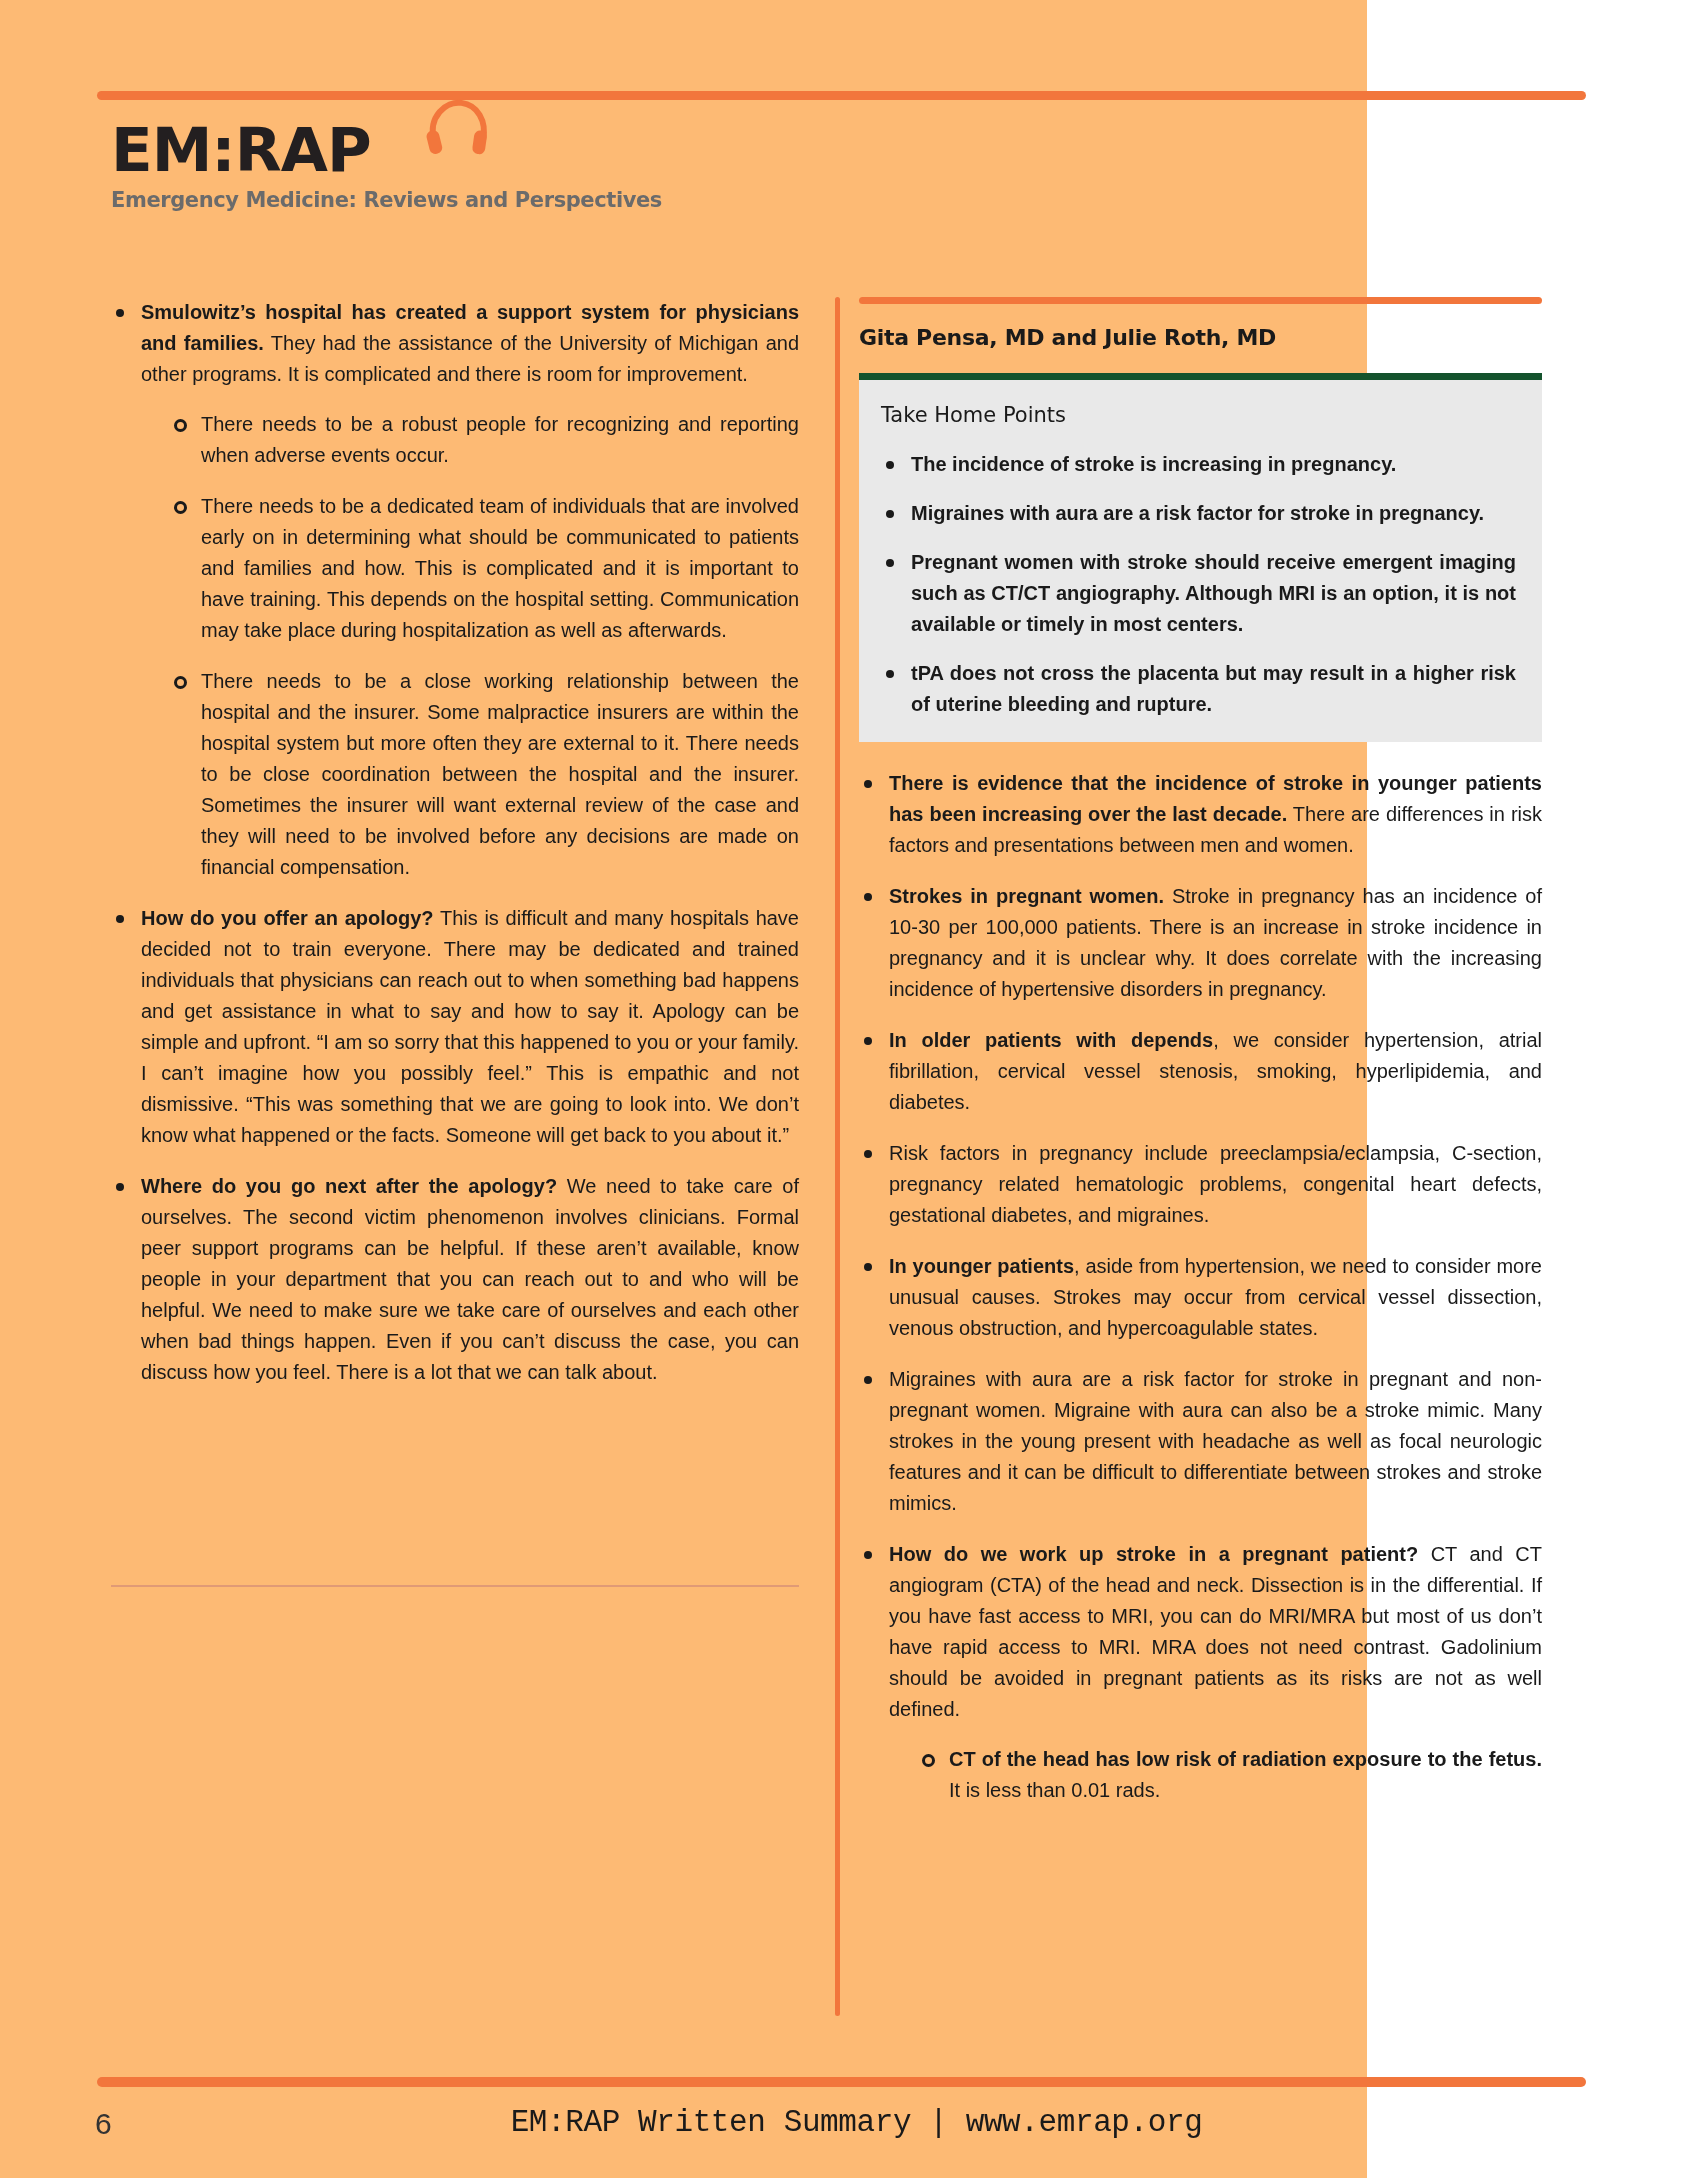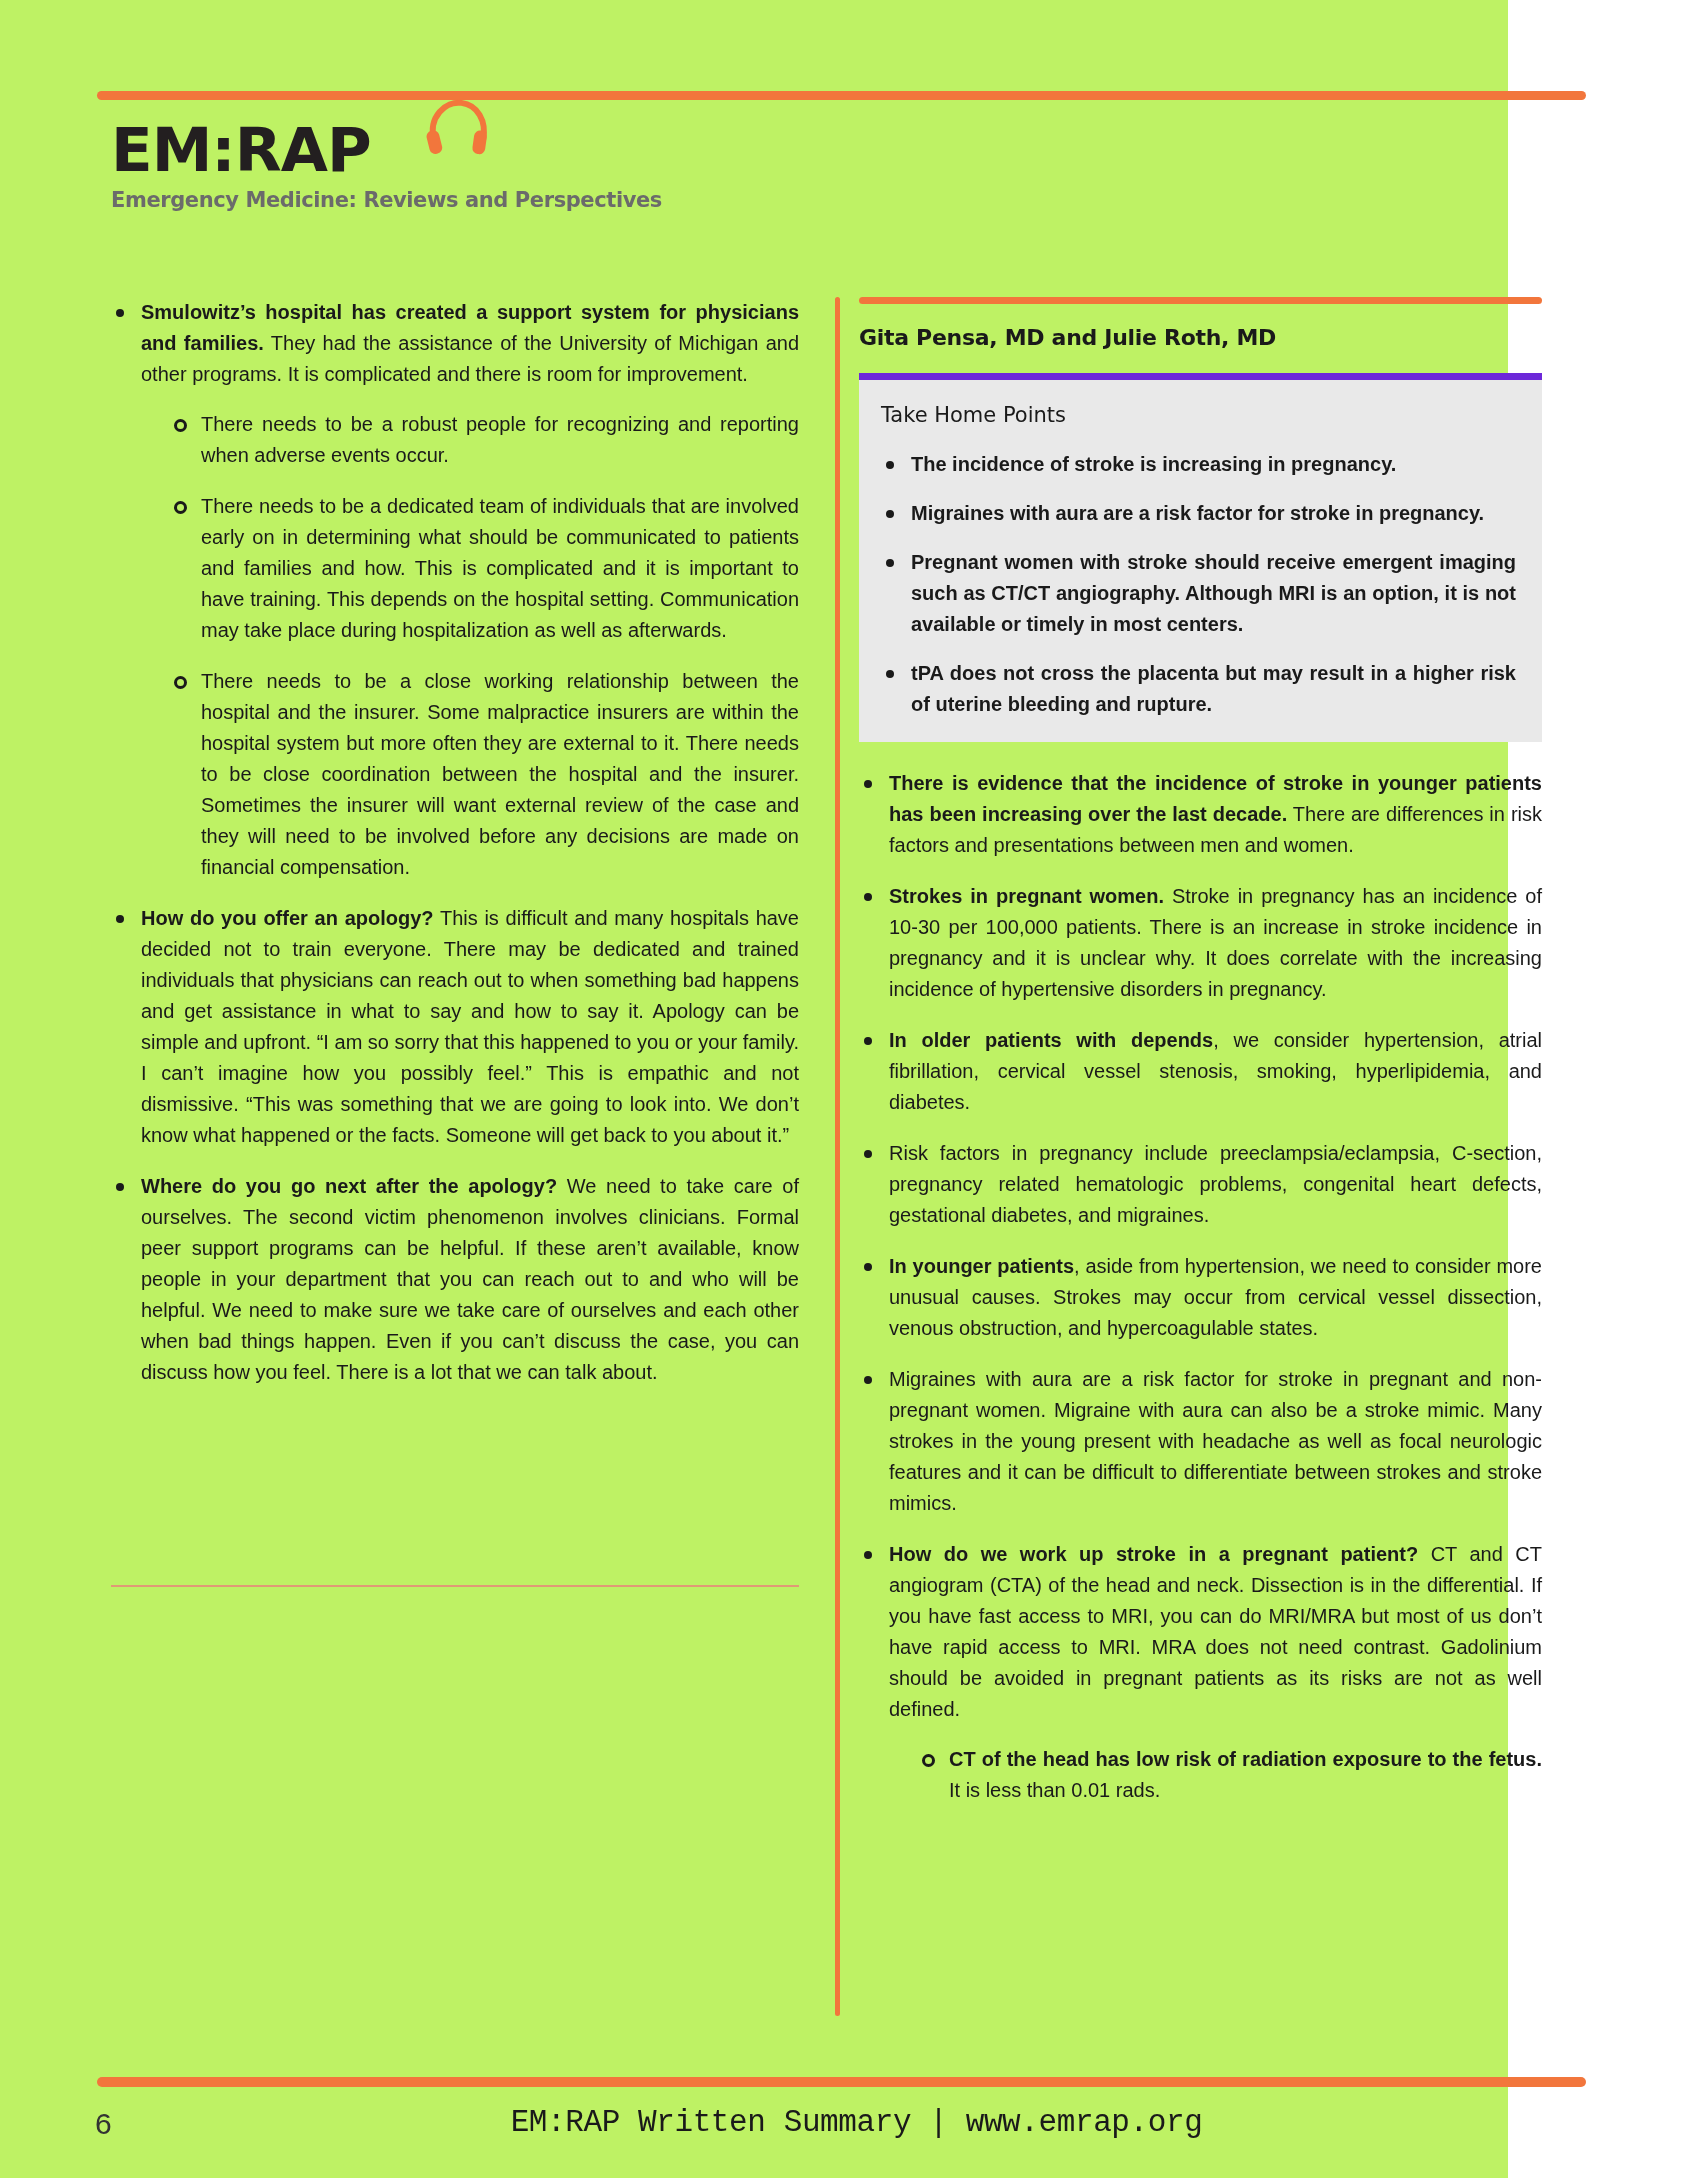--- a/index.html
+++ b/index.html
@@ -12,23 +12,23 @@
     height: 2178px;
     font-family: "Liberation Sans", sans-serif;
     color: #1a1a1a;
     position: relative;
     overflow: hidden;
   }
 
   .page {
     position: absolute;
     inset: 0;
-    width: 1508px;
+    width: 1367px;
     height: 2178px;
-    background: #bef264;
+    background: #fdba74;
   }
 
   
   .header-rule {
     position: absolute;
     left: 97px;
     top: 91px;
     width: 1489px;
     height: 9px;
     background: #F2763C;
@@ -170,21 +170,21 @@
     font-size: 22px;
     letter-spacing: -0.3px;
     color: #1a1a1a;
     margin-top: 3px;
     margin-bottom: 20px;
   }
 
   
   .thp-box {
     background: #E9E9E9;
-    border-top: 7px solid #6d28d9;
+    border-top: 7px solid #14532d;
     padding: 20px 26px 22px 22px;
     margin-bottom: 26px;
     box-sizing: border-box;
     width: 683px;
   }
   .thp-heading {
     font-family: "DejaVu Sans", sans-serif;
     font-weight: normal;
     font-size: 21px;
     color: #1a1a1a;

